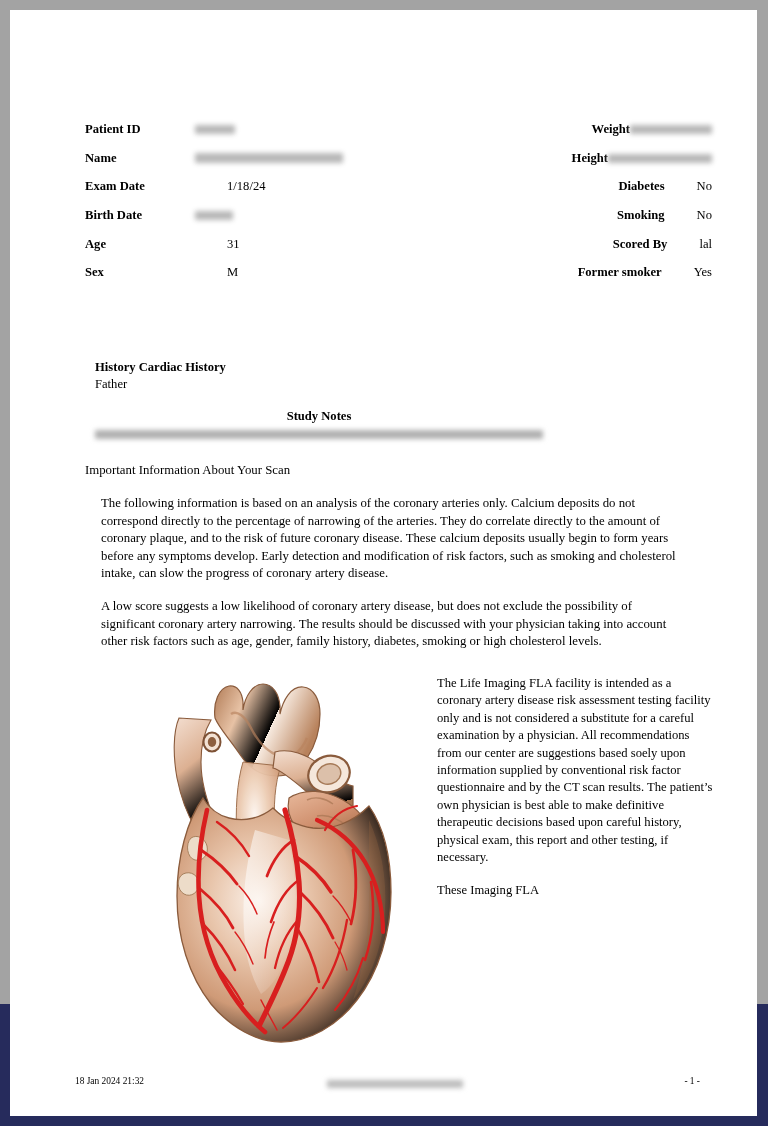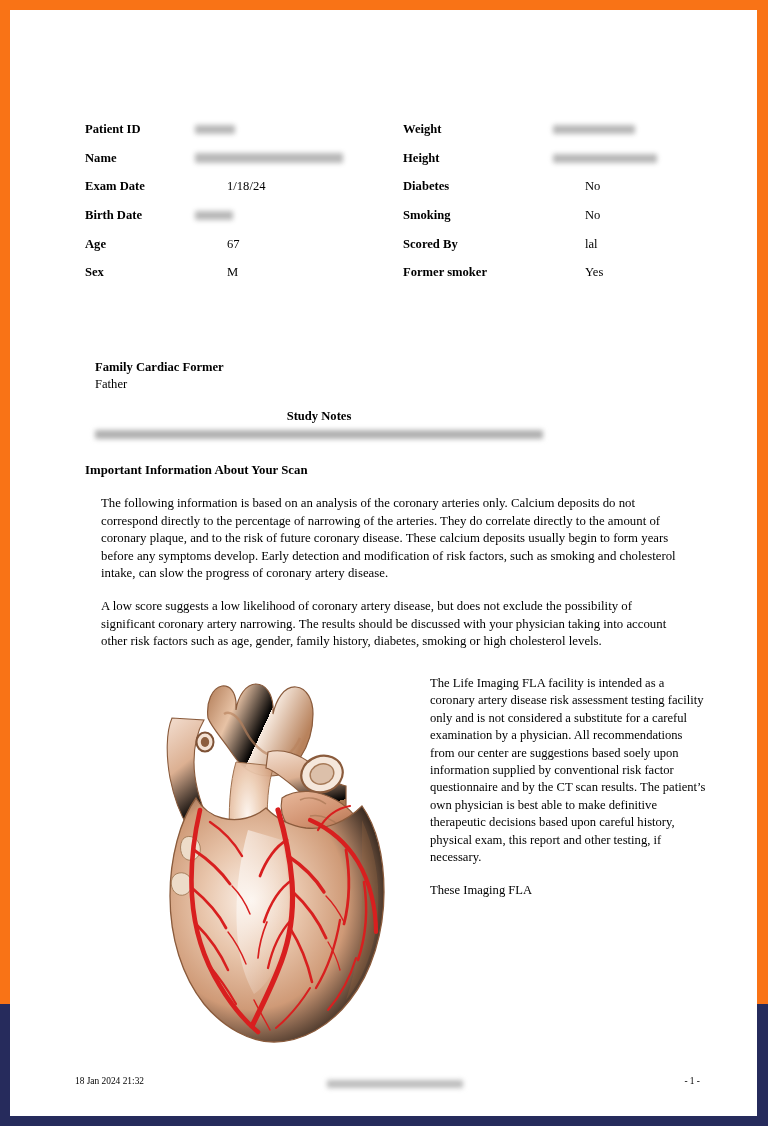--- a/index.html
+++ b/index.html
@@ -12,21 +12,21 @@
     height: 1126px;
     background: #262b5c;
     font-family: "Liberation Serif", serif;
     overflow: hidden;
   }
   .page-frame {
     position: absolute;
     left: 0; top: 0;
     width: 768px;
     height: 1004px;
-    background: #f97316;
+    background: #a3a3a3;
     box-sizing: border-box;
   }
   .page {
     position: absolute;
     left: 10px;
     top: 10px;
     width: 747px;
     height: 1106px;
     background: #ffffff;
     box-sizing: border-box;
@@ -43,21 +43,21 @@
   .demo-grid {
     position: relative;
     width: 650px;
     height: 172px;
   }
   .demo-col {
     position: absolute;
     top: 0;
   }
   .col-left { left: 10px; width: 320px; }
-  .col-right { left: 328px; width: 320px; }
+  .col-right { left: 317px; width: 320px; text-align: right; }
 
   .demo-row {
     position: relative;
     height: 28.7px;
     line-height: 28.7px;
     white-space: nowrap;
   }
   .demo-label {
     display: inline-block;
     font-weight: bold;
@@ -119,40 +119,40 @@
   }
 
   
   .info-block {
     position: absolute;
     left: 75px;
     top: 452px;
     width: 614px;
   }
   .info-title {
-    font-weight: bold;
+    font-weight: normal;
     font-size: 12.8px;
     line-height: 17.4px;
     color: #000;
   }
   .info-para {
     font-size: 12.8px;
     line-height: 17.4px;
     color: #000;
     text-align: left;
     margin: 16px;
   }
   .info-para.second {
     margin-top: 16px;
   }
 
   
   .bottom-area {
     position: absolute;
-    left: 0;
+    left: 7px;
     top: 655px;
     width: 747px;
     height: 390px;
   }
   .heart-wrap {
     position: absolute;
     left: 140px;
     top: 5px;
     width: 265px;
     height: 380px;
@@ -226,21 +226,21 @@
           <div class="demo-row">
             <span class="demo-label">Name</span><span class="redacted tall" style="width:148px"></span>
           </div>
           <div class="demo-row">
             <span class="demo-label">Exam Date</span><span class="demo-value">1/18/24</span>
           </div>
           <div class="demo-row">
             <span class="demo-label">Birth Date</span><span class="redacted" style="width:38px"></span>
           </div>
           <div class="demo-row">
-            <span class="demo-label">Age</span><span class="demo-value">67</span>
+            <span class="demo-label">Age</span><span class="demo-value">31</span>
           </div>
           <div class="demo-row">
             <span class="demo-label">Sex</span><span class="demo-value">M</span>
           </div>
         </div>
 
         <div class="demo-col col-right">
           <div class="demo-row">
             <span class="demo-label">Weight</span><span class="redacted" style="width:82px"></span>
           </div>
@@ -259,21 +259,21 @@
           <div class="demo-row">
             <span class="demo-label">Former smoker</span><span class="demo-value">Yes</span>
           </div>
         </div>
 
       </div>
     </div>
 
 
     <div class="section sec-family">
-      <div class="section-title">Family Cardiac Former</div>
+      <div class="section-title">History Cardiac History</div>
       <div class="section-body">Father</div>
     </div>
 
     <div class="section sec-notes">
       <div class="section-title">Study Notes</div>
       <div class="notes-redacted"></div>
     </div>
 
     <div class="info-block">
       <div class="info-title">Important Information About Your Scan</div>

